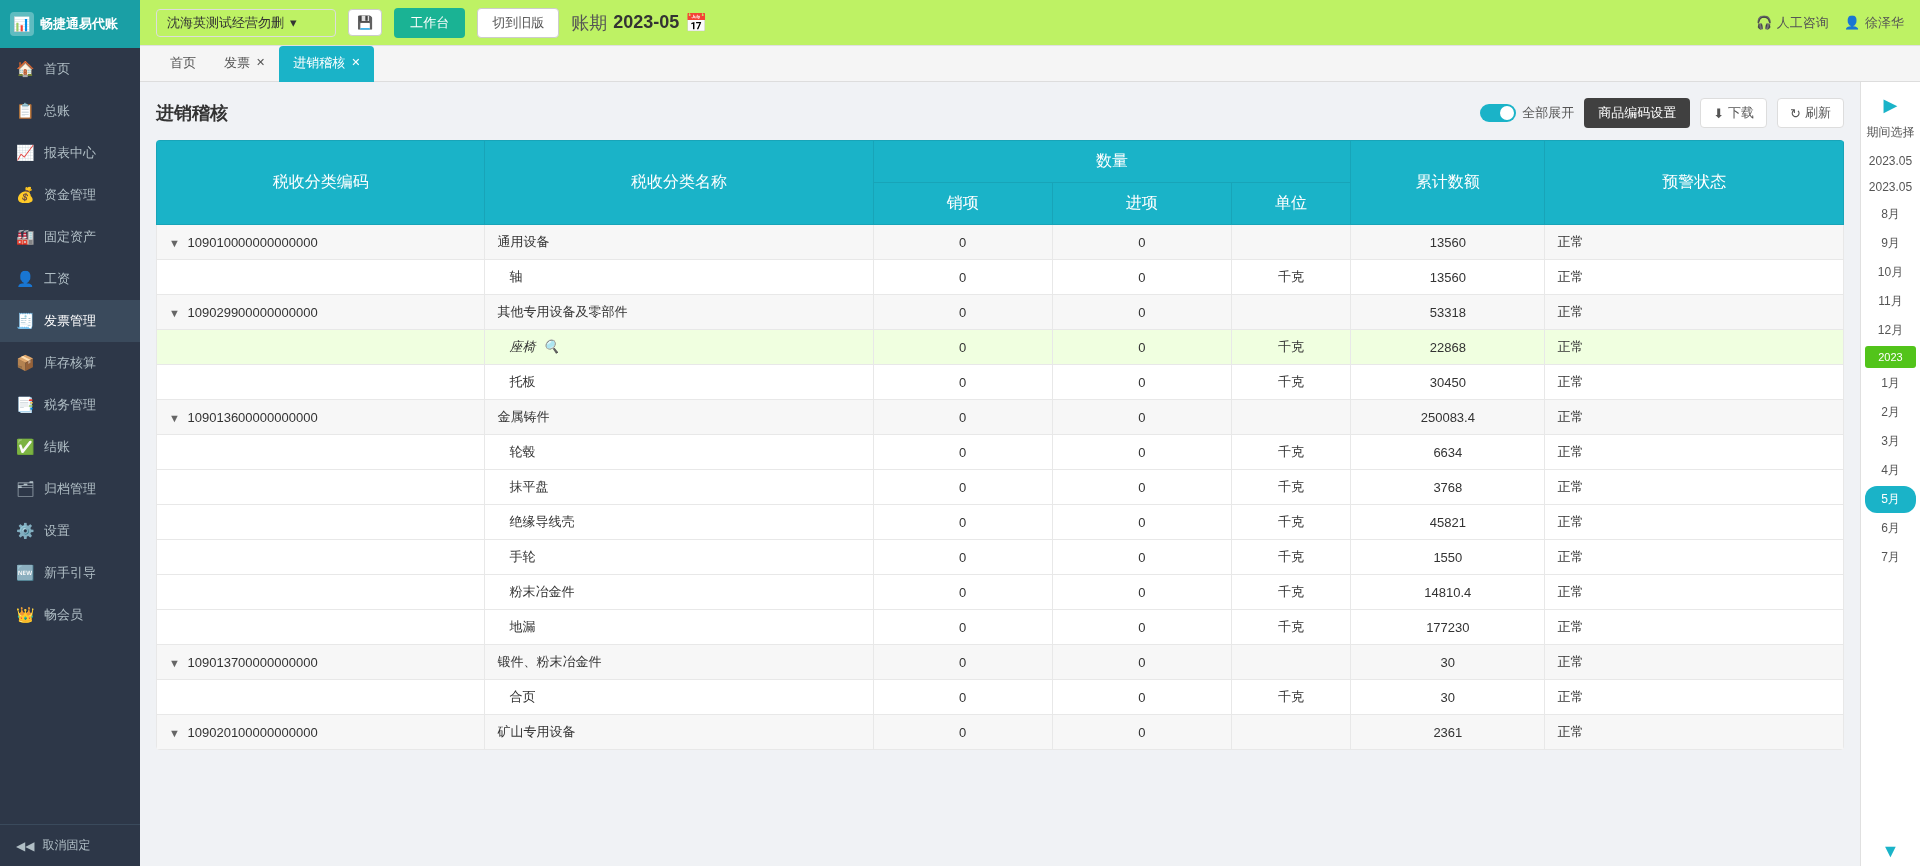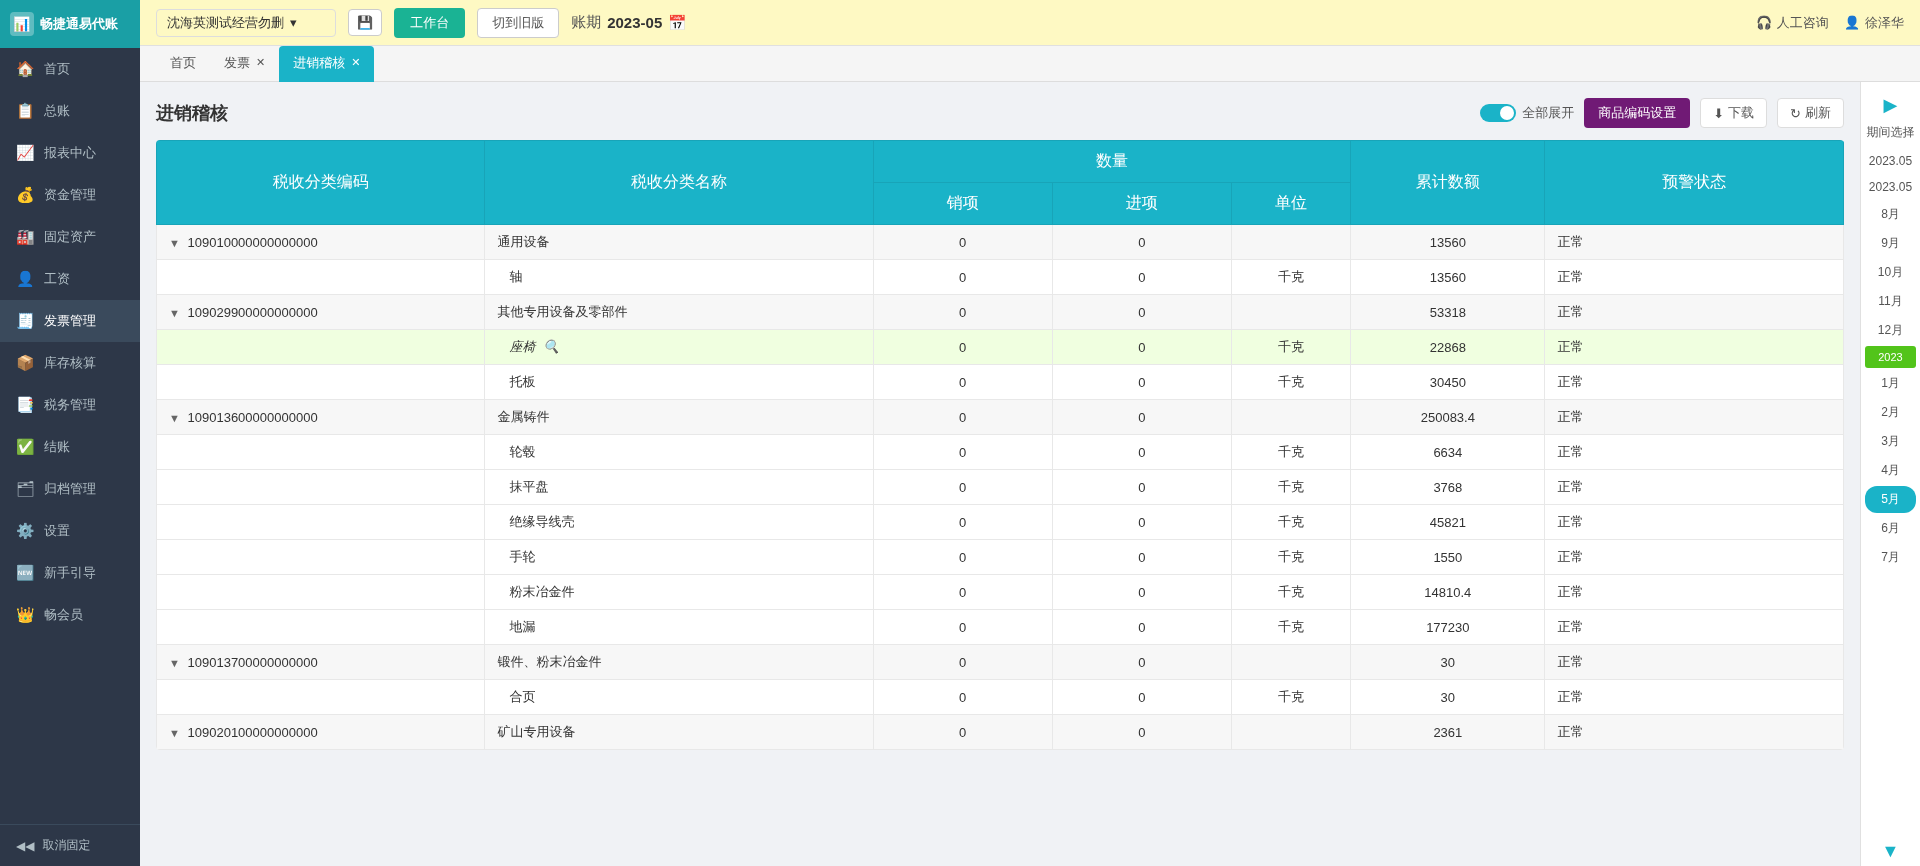--- a/index.html
+++ b/index.html
@@ -58,21 +58,21 @@
     
     .main-area {
       flex: 1;
       display: flex;
       flex-direction: column;
       overflow: hidden;
     }
 
     
     .topbar {
-      background: #fef9c3;
+      background: #bef264;
       border-bottom: 1px solid #e0e0e0;
       padding: 0 16px;
       height: 46px;
       display: flex;
       align-items: center;
       gap: 12px;
       flex-shrink: 0;
     }
     .topbar-company {
       display: flex;
@@ -101,21 +101,21 @@
       border: 1px solid #ccc;
       padding: 5px 14px;
       border-radius: 4px;
       cursor: pointer;
       font-size: 13px;
     }
     .topbar-period {
       display: flex;
       align-items: center;
       gap: 6px;
-      font-size: 15px;
+      font-size: 18px;
       color: #555;
     }
     .topbar-right {
       margin-left: auto;
       display: flex;
       align-items: center;
       gap: 16px;
       color: #555;
       font-size: 13px;
     }
@@ -194,21 +194,21 @@
     }
     .toggle-switch::after {
       content: '';
       width: 14px; height: 14px;
       background: white;
       border-radius: 50%;
       position: absolute;
       right: 2px; top: 2px;
     }
     .btn-green {
-      background: #701a75;
+      background: #404040;
       color: white;
       border: none;
       padding: 6px 14px;
       border-radius: 4px;
       cursor: pointer;
       font-size: 13px;
     }
     .btn-icon {
       background: white;
       color: #555;

